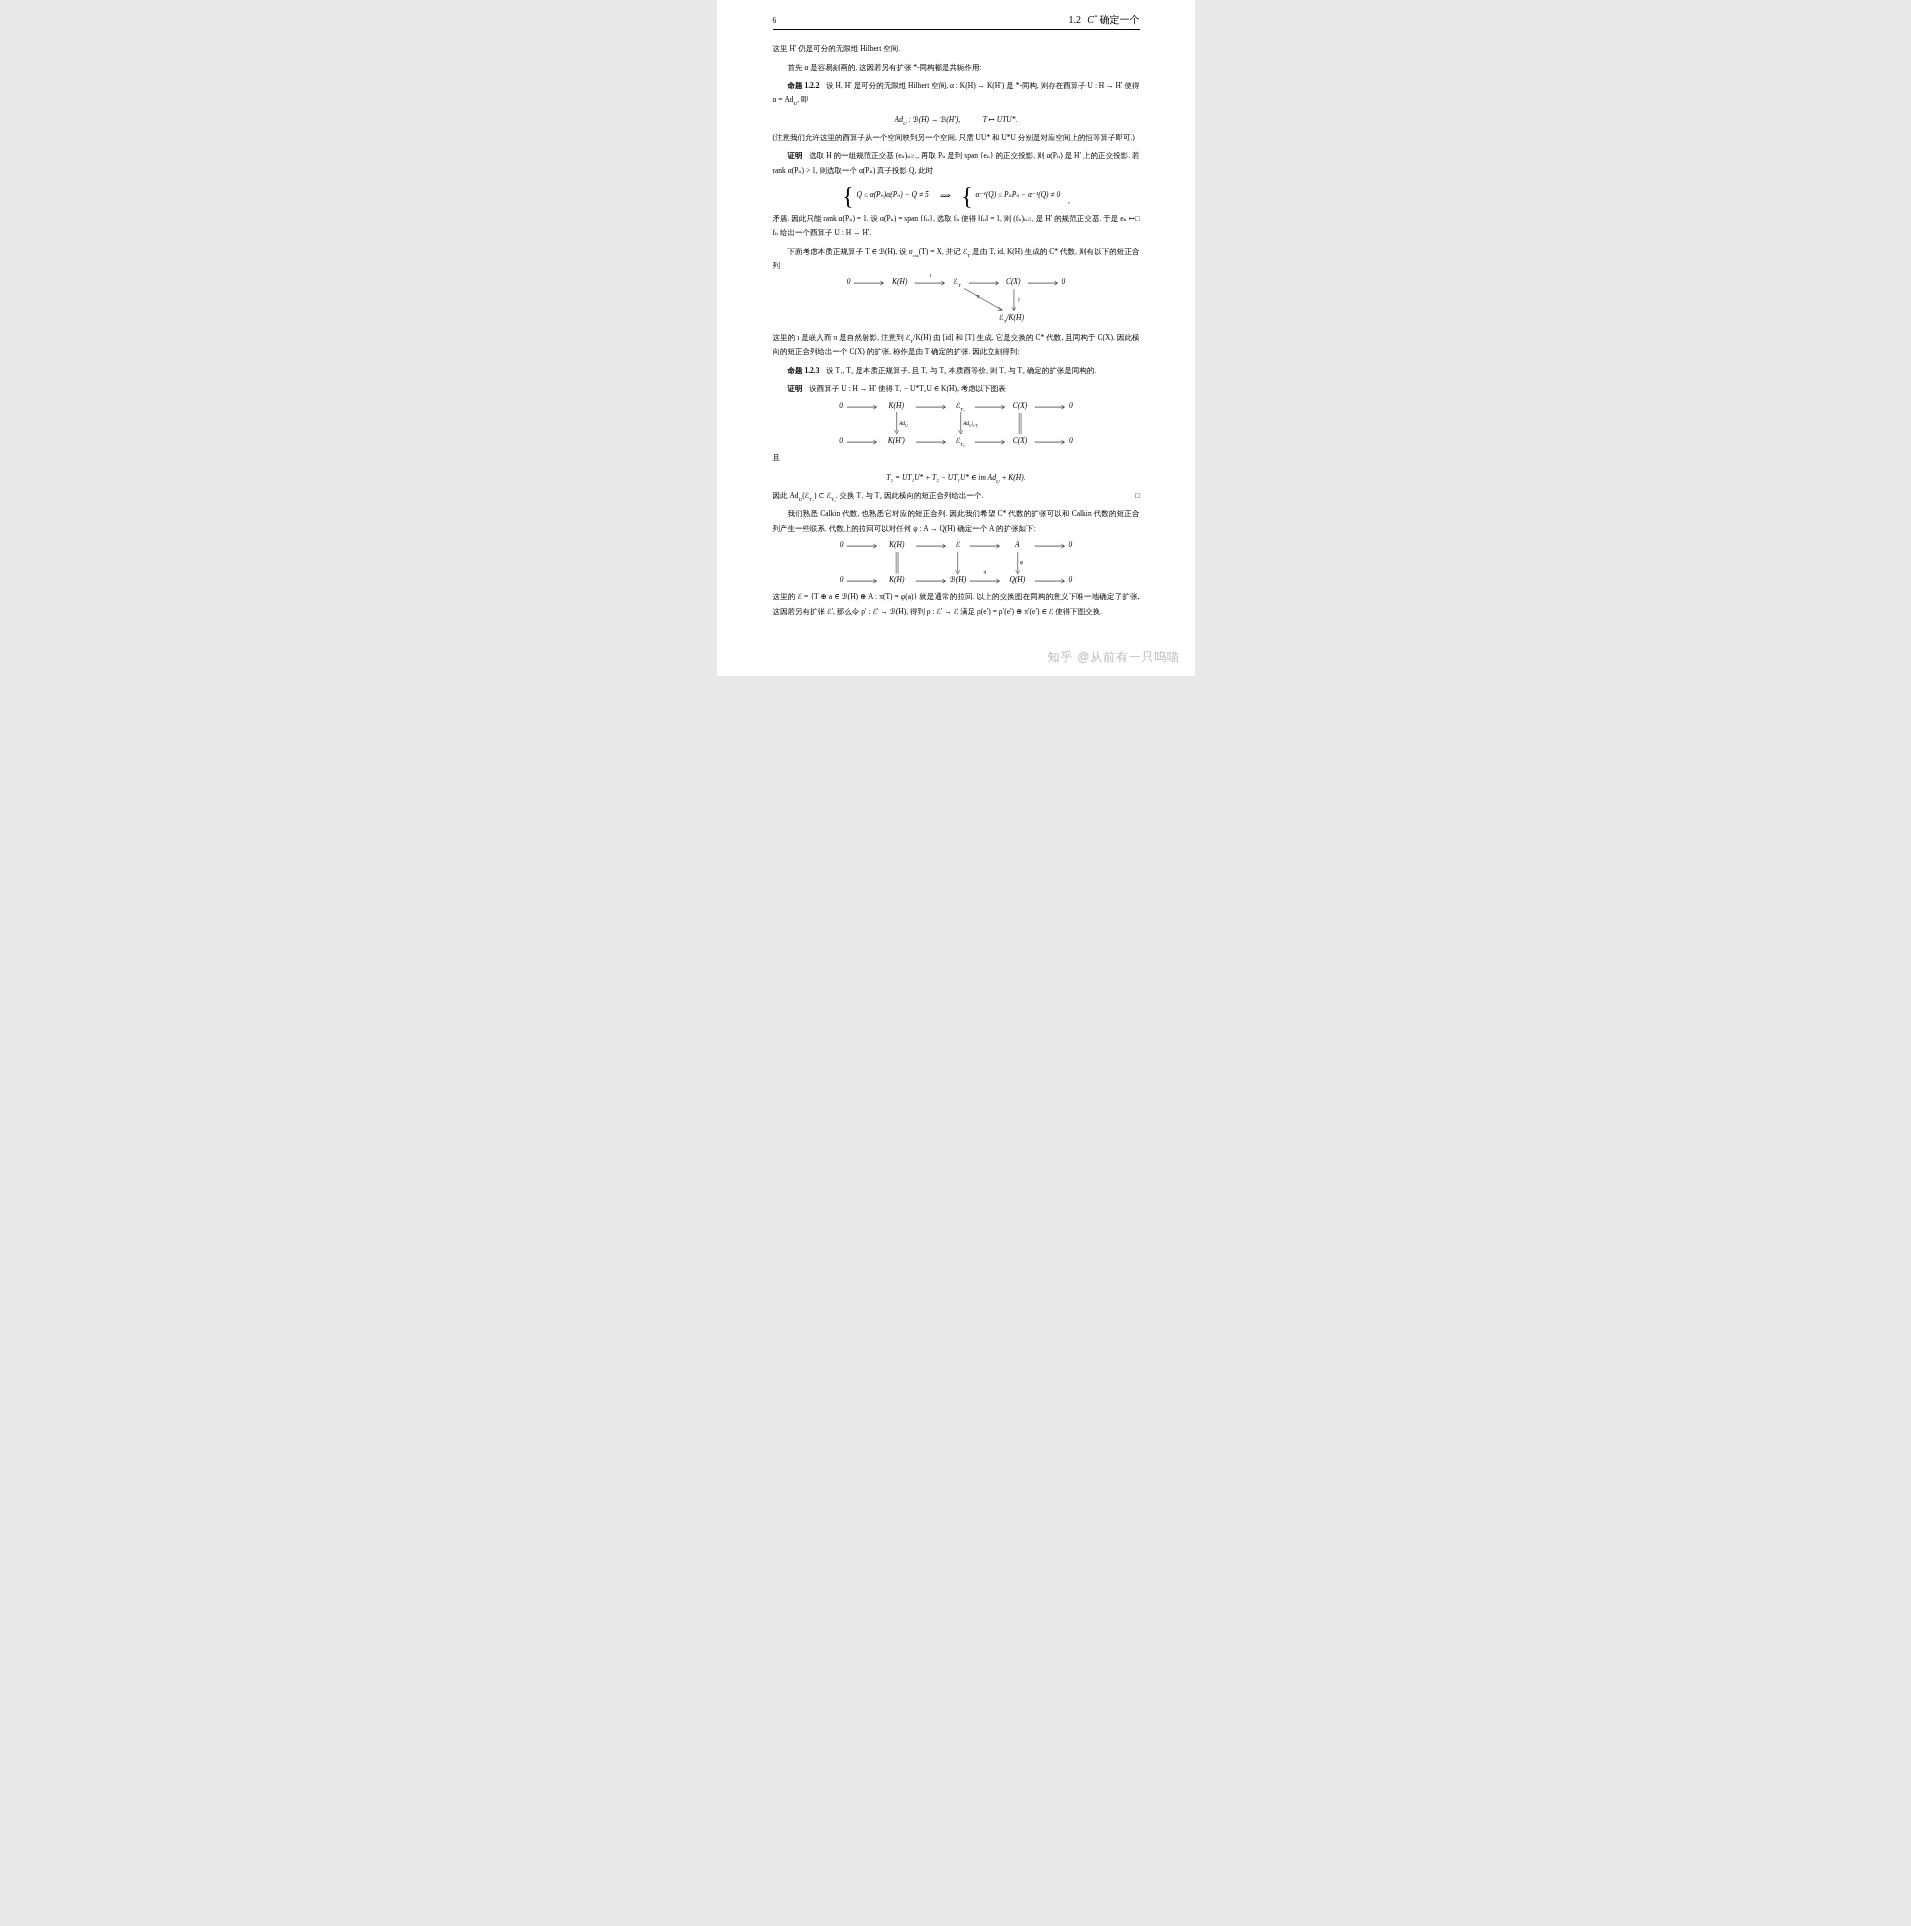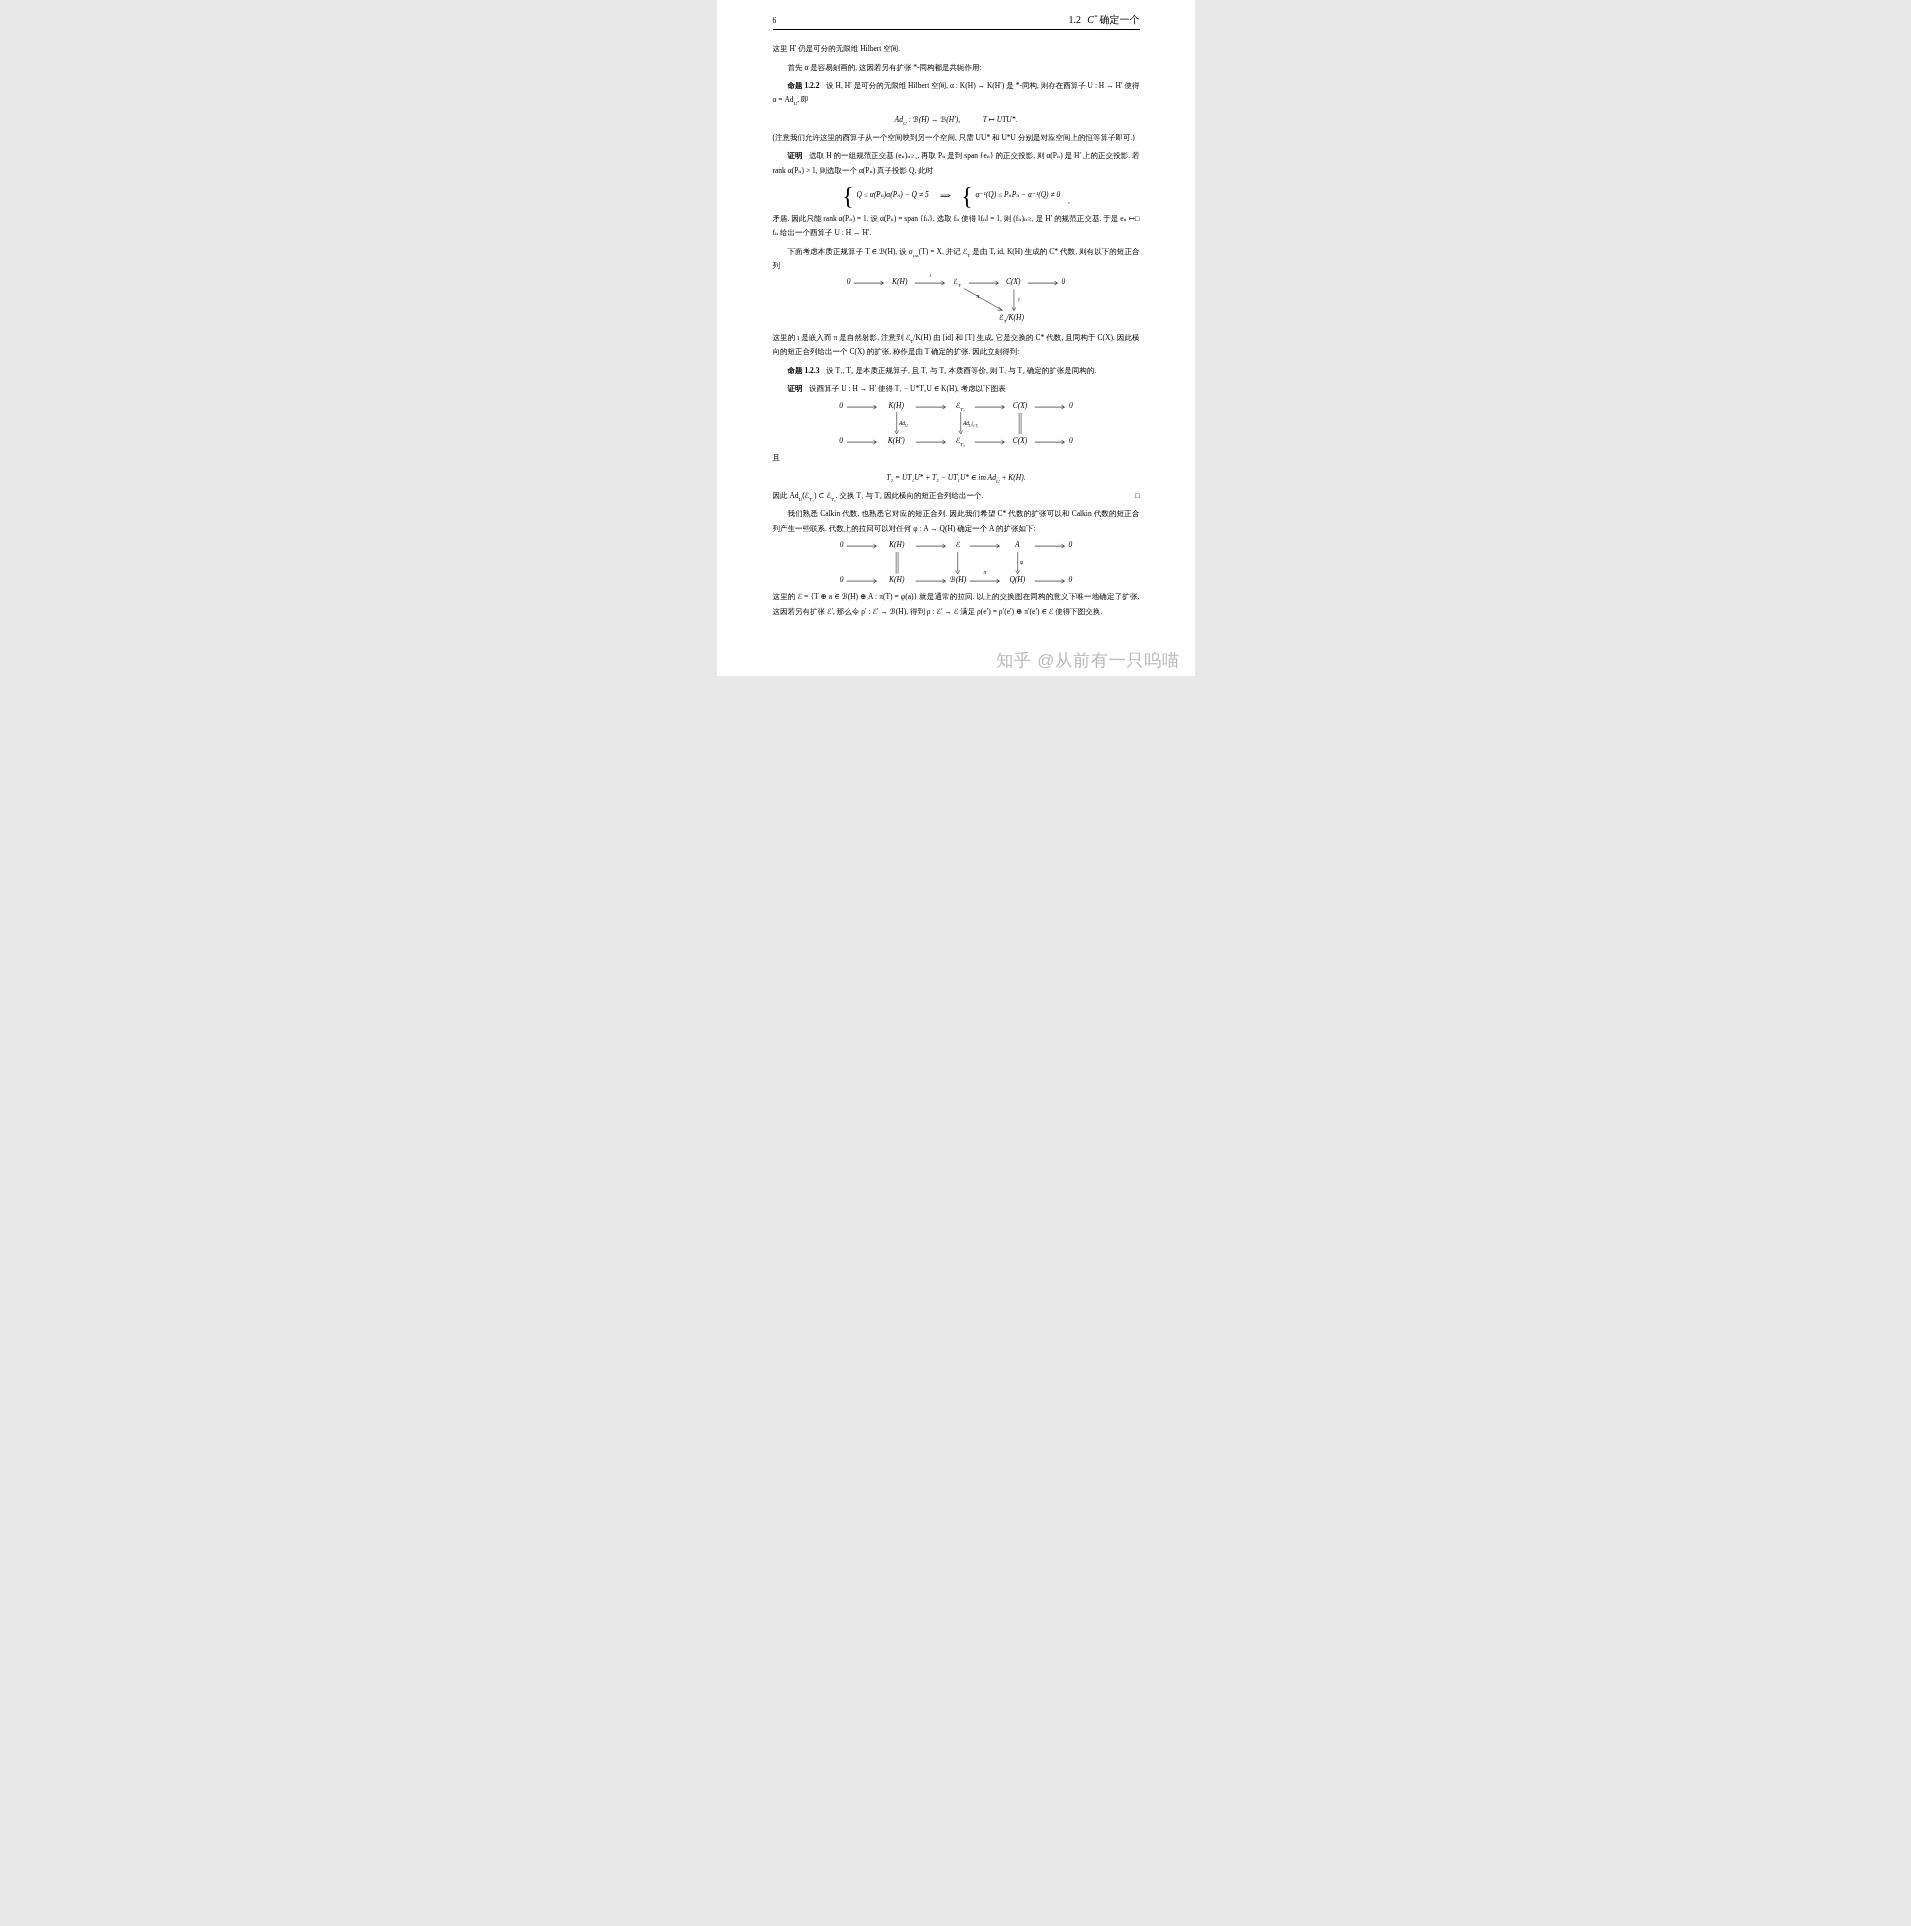--- a/index.html
+++ b/index.html
@@ -48,21 +48,21 @@
   .cdgrid{display:grid;justify-content:center;align-items:center;row-gap:1.2px;margin:4.6px auto 5.4px auto;}
   .g2{grid-template-columns:9.2px 32px 37px 32px 27px 32px 28.5px 32px 9.2px;}
   .g3{grid-template-columns:9.2px 32px 37px 32px 21.6px 32px 33px 32px 9.2px;}
   .cdgrid .nd{text-align:center;line-height:10px;}
   .vcell{display:flex;justify-content:center;height:22.3px;}
   .varr{position:relative;display:inline-block;width:5.4px;height:22.3px;}
   .vlabel{position:absolute;left:5.4px;top:50%;transform:translateY(-50%);font-size:5.4px;white-space:nowrap;font-style:italic;line-height:5.4px;}
   .veq{display:inline-block;height:21.6px;margin-top:0.4px;}
   
   .watermark{position:absolute;top:649px;right:14.6px;color:#b9b9b9;
-             font-family:"Liberation Sans","DejaVu Sans",sans-serif;font-size:17px;letter-spacing:0.8px;}
+             font-family:"Liberation Sans","DejaVu Sans",sans-serif;font-size:12px;letter-spacing:0.8px;}
 </style>
 </head>
 <body>
 
 <div class="page">
   <div class="content">
 
     <header class="hdr">
       <span>6</span>
       <span class="hdr-right"><span>1.2</span><span class="hm"><span>C</span><sup>*</sup></span><span>确定一个</span></span>

